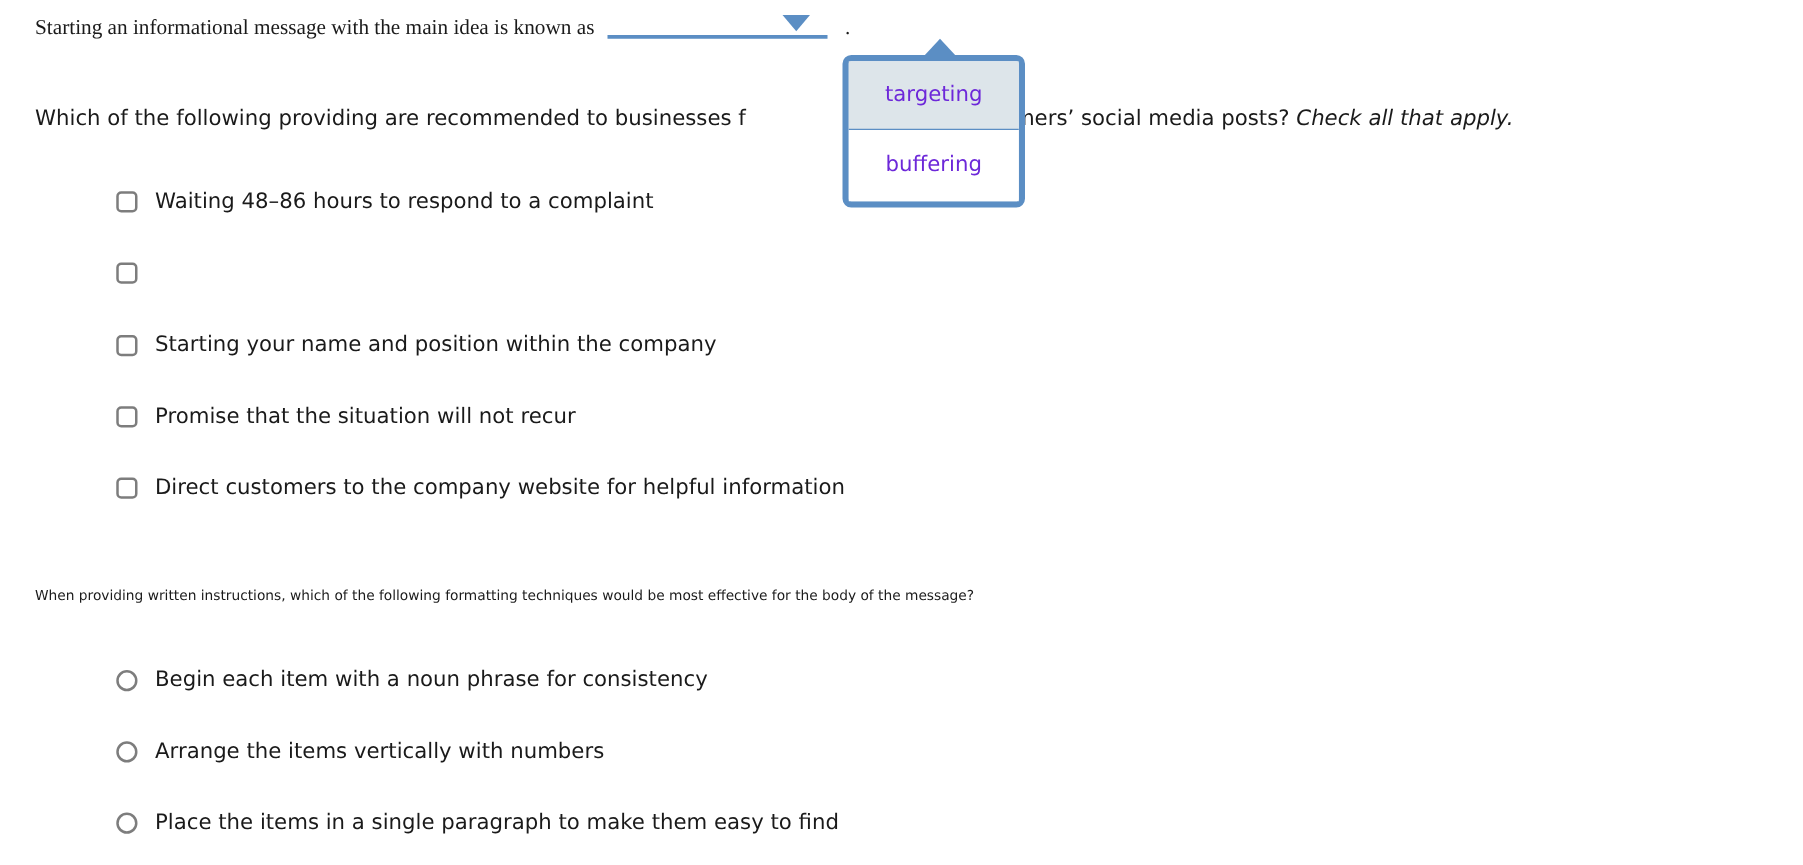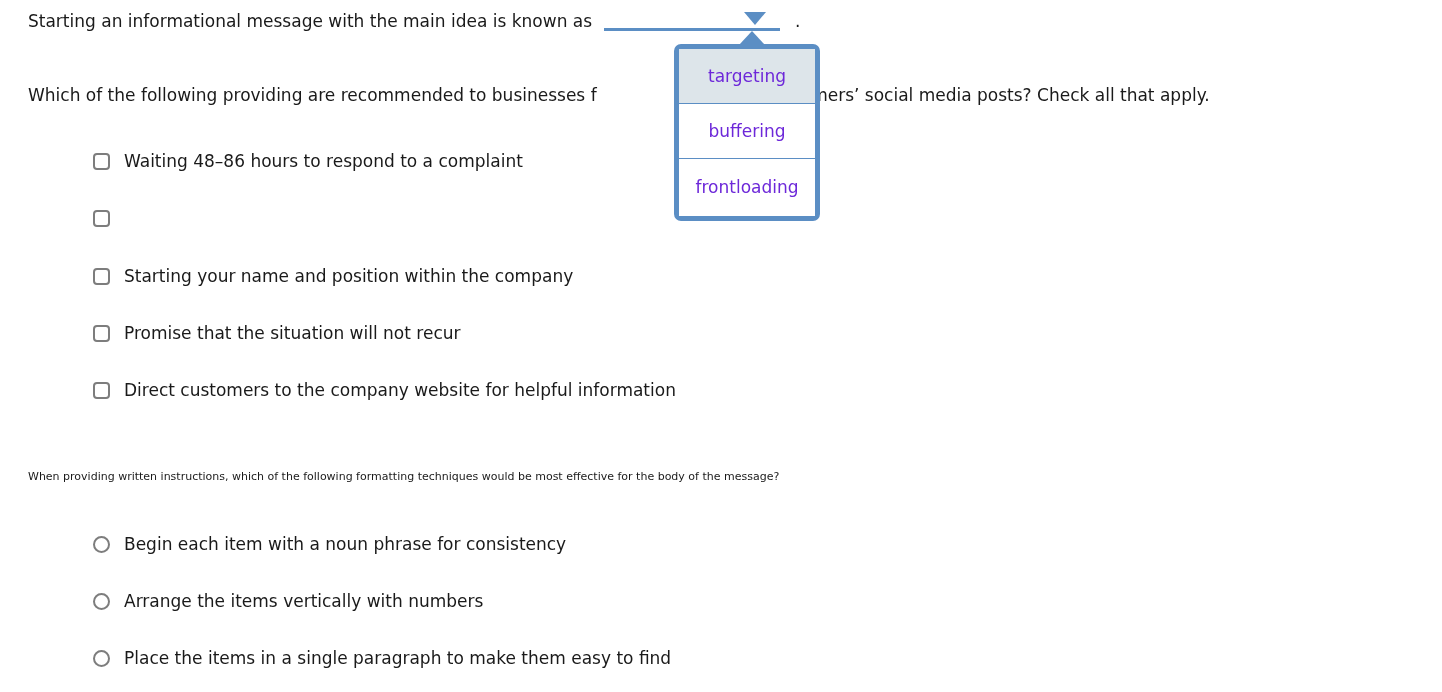--- a/index.html
+++ b/index.html
@@ -17,20 +17,21 @@
   }
 
   
   .q1 {
     position: absolute;
     left: 28px;
     top: 6px;
     font-size: 17px;
     line-height: 24px;
     white-space: nowrap;
+    font-family: Liberation Serif, serif;
   }
   .q1-text { vertical-align: baseline; }
 
   .blank-select {
     display: inline-block;
     position: relative;
     width: 176px;
     height: 22px;
     vertical-align: -4px;
     margin: 0 4px 0 6px;
@@ -96,21 +97,21 @@
 
   
   .q2 {
     position: absolute;
     left: 28px;
     top: 83px;
     font-size: 17px;
     line-height: 24px;
     white-space: nowrap;
   }
-  .q2 .emph { }
+  .q2 .emph { font-style: italic; }
 
   .options {
     position: absolute;
     left: 93px;
   }
   .opt-row {
     position: absolute;
     left: 0;
     display: flex;
     align-items: center;
@@ -162,21 +163,20 @@
   <span class="blank-select">
     <span class="blank-caret"></span>
   </span>
   <span class="q1-period">.</span>
 </div>
 
 <div class="dropdown-popup">
   <div class="dropdown-arrow-outer"></div>
   <div class="dd-item selected">targeting</div>
   <div class="dd-item">buffering</div>
-  <div class="dd-item">frontloading</div>
 </div>
 
 <div class="q2">
   <span>Which of the following providing are recommended to businesses f</span><span style="display:inline-block;width:146px"></span><span>to customers’ social media posts?</span>
   <span class="emph">Check all that apply.</span>
 </div>
 
 <div class="options">
   <div class="opt-row" style="top:150px">
     <span class="checkbox"></span>

